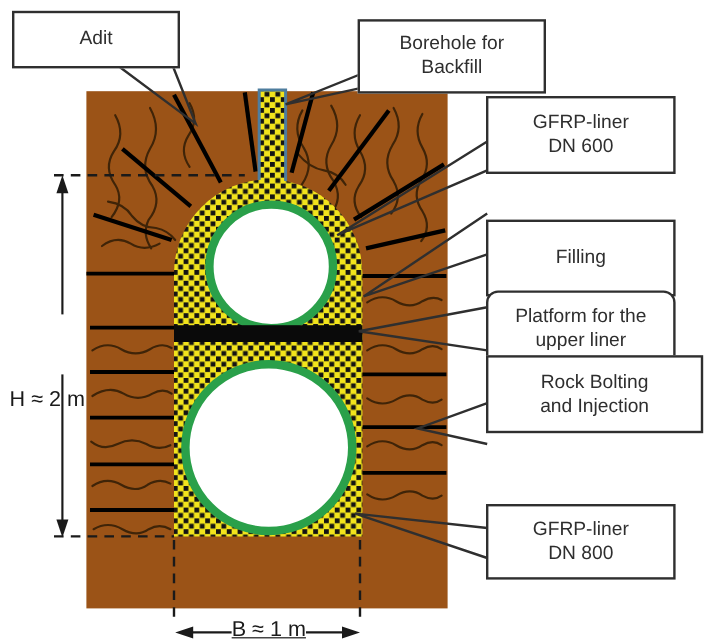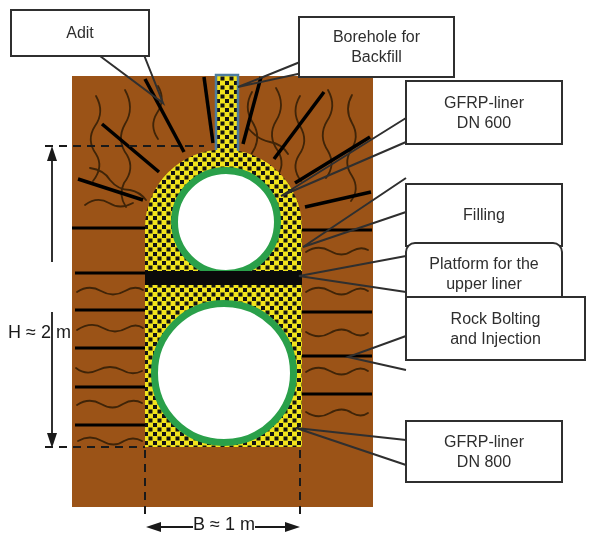--- a/index.html
+++ b/index.html
@@ -3,21 +3,21 @@
 <meta charset="utf-8">
 <style>
   html,body{margin:0;padding:0;background:#fff;}
   #stage{position:relative;width:600px;height:534px;background:#fff;overflow:hidden;
          font-family:"Liberation Sans",sans-serif;}
   #diagram-svg{position:absolute;left:0;top:0;}
   .callout-box{position:absolute;background:#fff;border:2px solid #2f2f2f;
                display:flex;align-items:center;justify-content:center;text-align:center;
                font-size:16px;line-height:1.25;color:#2e2e2e;white-space:pre-line;box-sizing:border-box;}
   .dim-label{position:absolute;font-size:18px;color:#1a1a1a;white-space:nowrap;}
-  #b-label{width:120px;text-align:center;}
+  #b-label{width:120px;text-align:center;text-decoration:underline;}
 </style>
 </head>
 <body>
 
 <div id="stage">
 
 <svg id="diagram-svg" width="600" height="534" viewBox="0 0 600 534">
   <defs>
     <pattern id="checker" width="9" height="9" patternUnits="userSpaceOnUse">
       <rect width="9" height="9" fill="#f2e41c"></rect>

